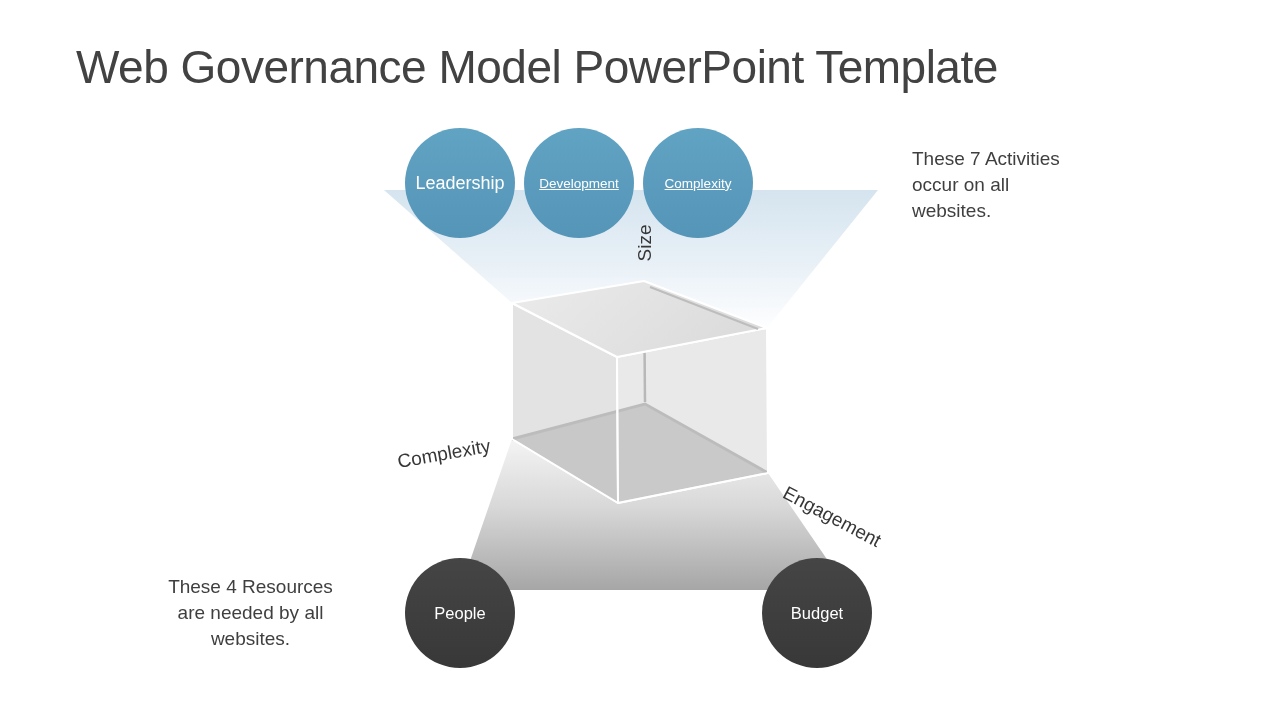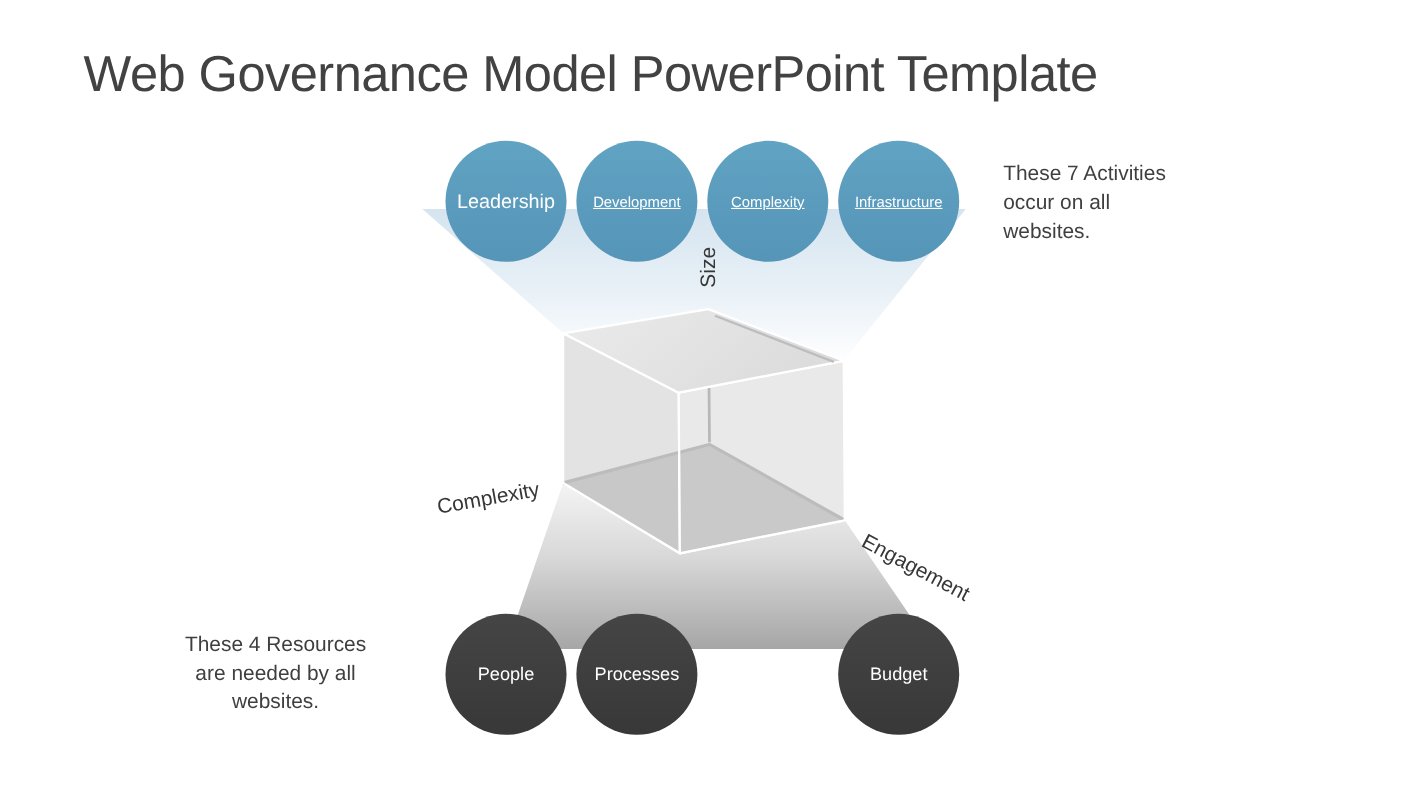--- a/index.html
+++ b/index.html
@@ -79,29 +79,23 @@
 
   <div class="circle activity circle-top cx1">
     <span class="lbl-lead">Leadership</span>
   </div>
   <div class="circle activity circle-top cx2">
     <span class="lbl-sm">Development</span>
   </div>
   <div class="circle activity circle-top cx3">
     <span class="lbl-sm">Complexity</span>
   </div>
-  <div class="circle activity circle-top cx4">
-    <span class="lbl-sm">Infrastructure</span>
-  </div>
 
   <div class="circle resource circle-bottom cx1">
     <span class="lbl-res">People</span>
-  </div>
-  <div class="circle resource circle-bottom cx2">
-    <span class="lbl-res">Processes</span>
   </div>
   <div class="circle resource circle-bottom cx4">
     <span class="lbl-res">Budget</span>
   </div>
 
   <div class="note note-top">These 7 Activities
 occur on all
 websites.</div>
   <div class="note note-bottom">These 4 Resources
 are needed by all

